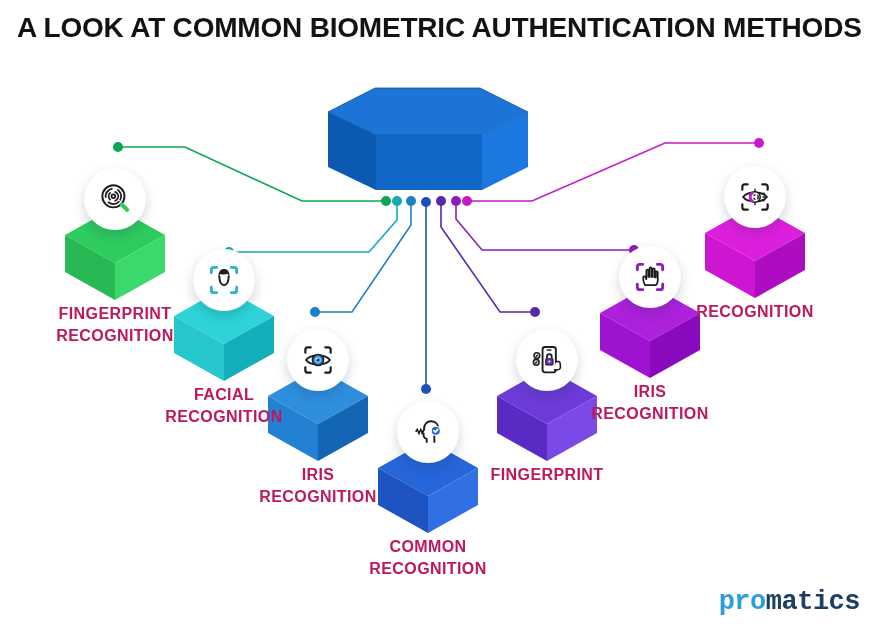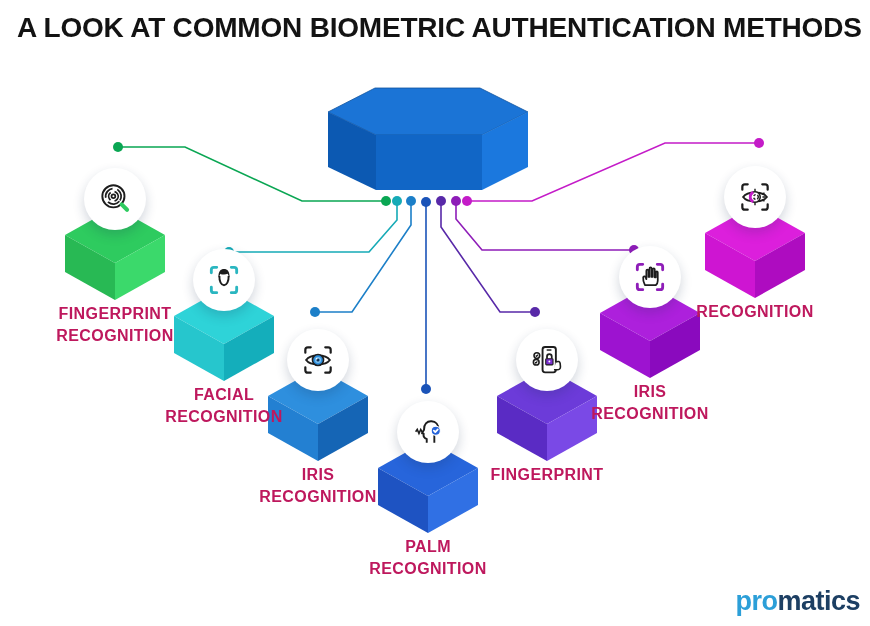--- a/index.html
+++ b/index.html
@@ -10,21 +10,21 @@
   #wires{position:absolute;left:0;top:0;z-index:1;}
   .node{position:absolute;width:100px;height:95px;z-index:2;}
   .cube{position:absolute;left:0;top:0;display:block;}
   .badge{position:absolute;left:19px;top:-39px;width:62px;height:62px;background:#fff;
          border-radius:50%;box-shadow:0 5px 12px rgba(25,45,80,.20);
          display:flex;align-items:center;justify-content:center;}
   .label{position:absolute;top:96px;left:-40px;width:180px;text-align:center;
          font-size:16px;font-weight:700;line-height:22px;color:#be185d;letter-spacing:.4px;}
   .label span{display:block;}
   .brand{position:absolute;right:10px;bottom:9px;font-size:27px;font-weight:800;
-         letter-spacing:-0.5px;white-space:nowrap;}
+         letter-spacing:-0.5px;white-space:nowrap;font-family:Liberation Mono, monospace;}
   svg{overflow:visible;}
 </style>
 </head>
 <body>
 
 <svg width="0" height="0" style="position:absolute">
   <symbol id="scan-corners" viewBox="0 0 24 24">
     <path d="M4,7.4 V5.6 Q4,4 5.6,4 H7.4 M16.6,4 H18.4 Q20,4 20,5.6 V7.4 M20,16.6 V18.4 Q20,20 18.4,20 H16.6 M7.4,20 H5.6 Q4,20 4,18.4 V16.6" fill="none" stroke="currentColor" stroke-linecap="round" stroke-linejoin="round"></path>
   </symbol>
 </svg>
@@ -150,21 +150,21 @@
     </svg>
     <div class="badge">
       <svg width="38" height="38" viewBox="0 0 24 24" fill="none">
         <path d="M11.2,18.8 L11.2,16.4 C9.6,16 8.9,14.6 9.3,13.1 L8.2,12.8 L9.5,10.6 C9.2,7.2 11.4,5 14.2,5.2 C17,5.4 18.6,7.5 18.5,10 C18.4,12.2 17.3,13.5 16,14.3 L16,18.8" fill="#fff" stroke="#1d1d1d" stroke-width="1.2" stroke-linejoin="round"></path>
         <path d="M4.2,11.8 l1,-1.4 l1.1,2.6 l1.1,-2.6 l0.9,1.6" stroke="#1d1d1d" stroke-width="1"></path>
         <circle cx="16.9" cy="11.2" r="2.9" stroke="#fff" stroke-width="0.7" fill="#2563D9"></circle>
         <path d="M15.7,11.2 l0.9,0.9 l1.6,-1.8" stroke="#fff" stroke-width="1.1" stroke-linecap="round" stroke-linejoin="round"></path>
       </svg>
     </div>
     <div class="label">
-      <span>PALM</span>
+      <span>COMMON</span>
       <span>RECOGNITION</span>
     </div>
   </div>
 
   <div class="node" style="left:497px;top:368px;">
     <svg class="cube" width="100" height="95" viewBox="0 0 100 95">
       <polygon points="50,0 100,28 50,56 0,28" fill="#6C3BD9"></polygon>
       <polygon points="0,28 50,56 50,93 0,65" fill="#5A2BC4"></polygon>
       <polygon points="50,56 100,28 100,65 50,93" fill="#7A49E6"></polygon>
     </svg>

